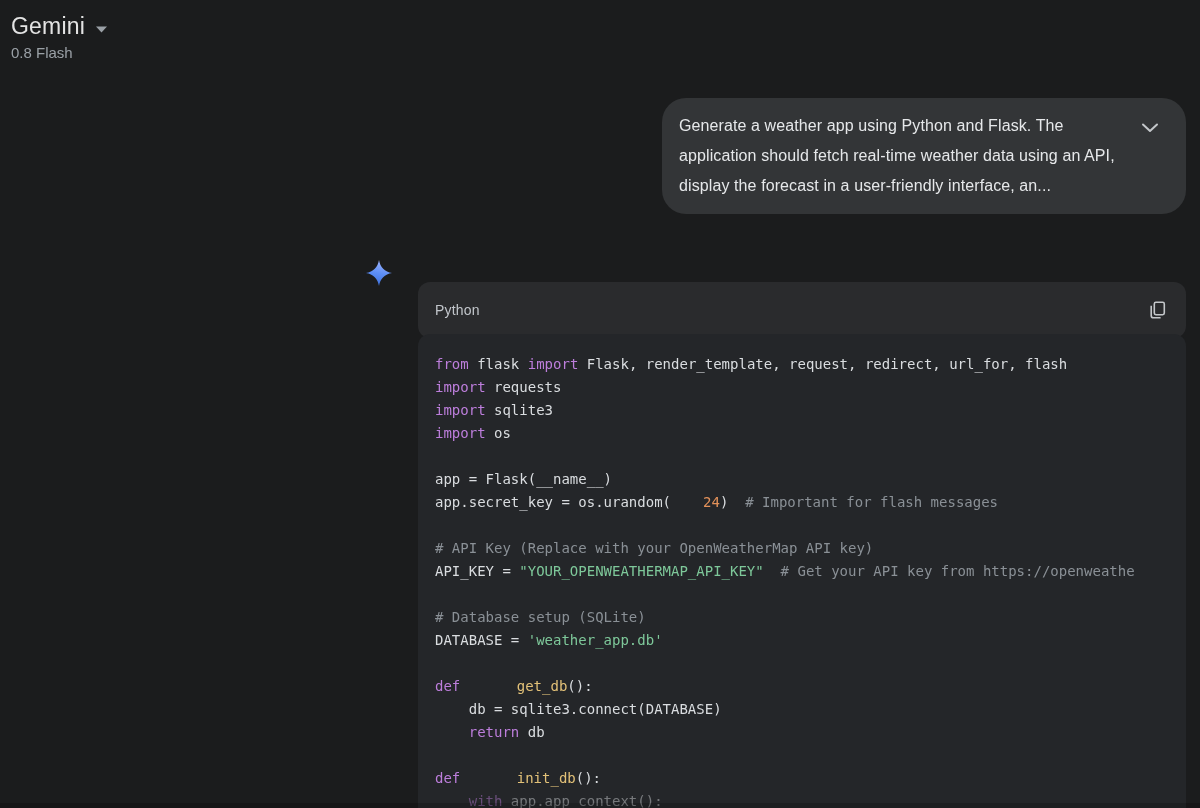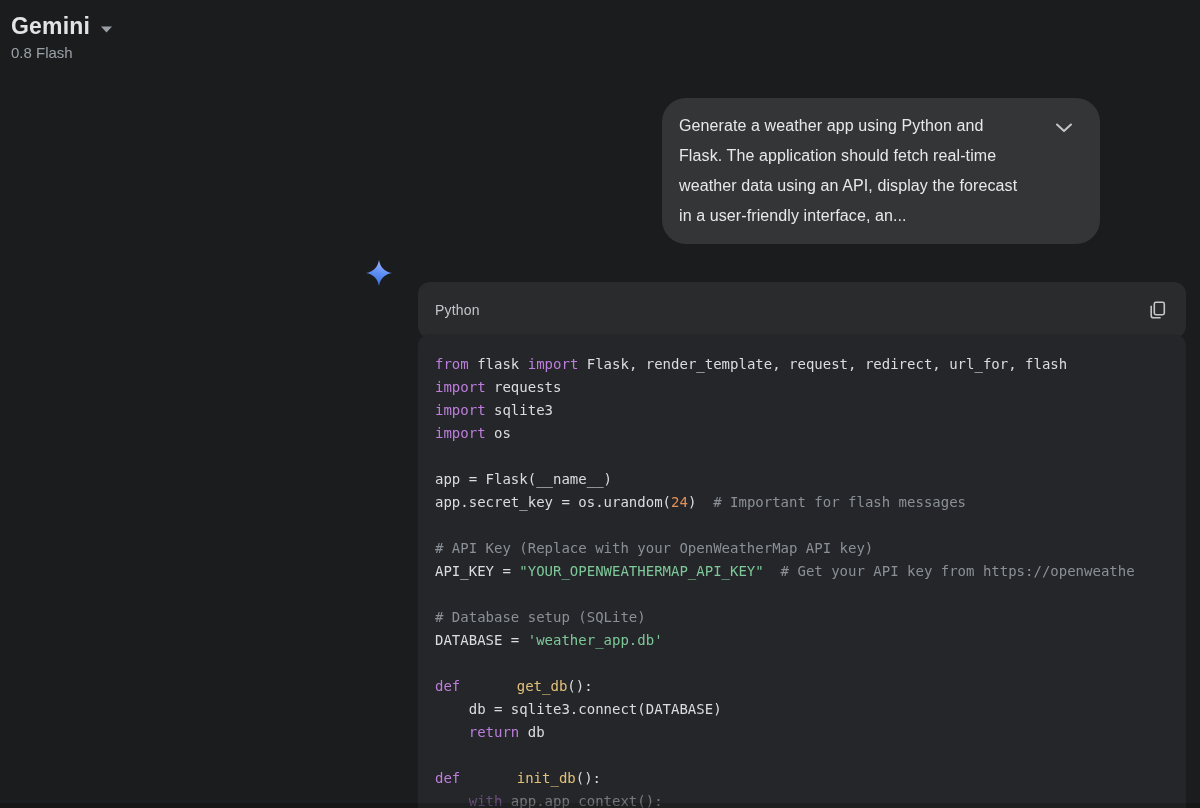--- a/index.html
+++ b/index.html
@@ -9,31 +9,31 @@
     background: var(--page-bg, #1b1c1d);
     overflow: hidden;
     position: relative;
   }
   .page { position: absolute; inset: 0; width: 1200px; height: 808px; }
 
   
   .app-header { position: absolute; left: 11px; top: 13px; }
   .app-title-row { display: flex; align-items: center; gap: 10px; cursor: pointer; }
   .app-title {
-    font-size: 23px; font-weight: 700; color: var(--text-primary, #e3e3e3);
+    font-size: 23px; font-weight: 400; color: var(--text-primary, #e3e3e3);
     letter-spacing: 0.2px;
   }
   .caret-icon { display: inline-block; margin-top: 3px; }
   .model-label {
     margin-top: 4px; font-size: 15px; color: var(--text-secondary, #9aa0a6);
   }
 
   
   .user-bubble {
-    position: absolute; left: 662px; top: 98px; width: 438px; min-height: 114px;
+    position: absolute; left: 662px; top: 98px; width: 524px; min-height: 114px;
     background: var(--bubble-bg, #333537);
     border-radius: 24px;
     padding: 13px 70px 13px 17px;
   }
   .user-bubble-text {
     font-size: 16px; line-height: 30px; color: #e6e8ea; letter-spacing: 0.1px;
   }
   .expand-btn {
     position: absolute; right: 22px; top: 16px;
     width: 28px; height: 28px; border: none; background: transparent;
@@ -68,21 +68,21 @@
     font-size: 14px; line-height: 23px;
     padding: 19px 17px 0 17px;
     white-space: pre; overflow: hidden;
     color: var(--syntax-default, #dadde0);
   }
   .code-line { height: 23px; }
   .code-line.faded { opacity: 0.45; }
   .tok-keyword  { color: var(--syntax-keyword, #bd7edc); }
   .tok-function { color: var(--syntax-function, #e2c178); margin-left: 48px; }
   .tok-string   { color: var(--syntax-string, #7ec89a); }
-  .tok-number   { color: var(--syntax-number, #e2915a); }
+  .tok-number   { color: var(--syntax-number, #e2915a); margin-left: 32px; }
   .tok-comment  { color: var(--syntax-comment, #8a9096); text-align: center; }
   .tok-plain    { color: var(--syntax-default, #dadde0); margin-top: 23px; }
 
   
   .bottom-edge {
     position: absolute; left: 0; top: 803px; width: 1200px; height: 5px;
     background: rgba(0,0,0,0.18);
   }
 </style>
 </head>

